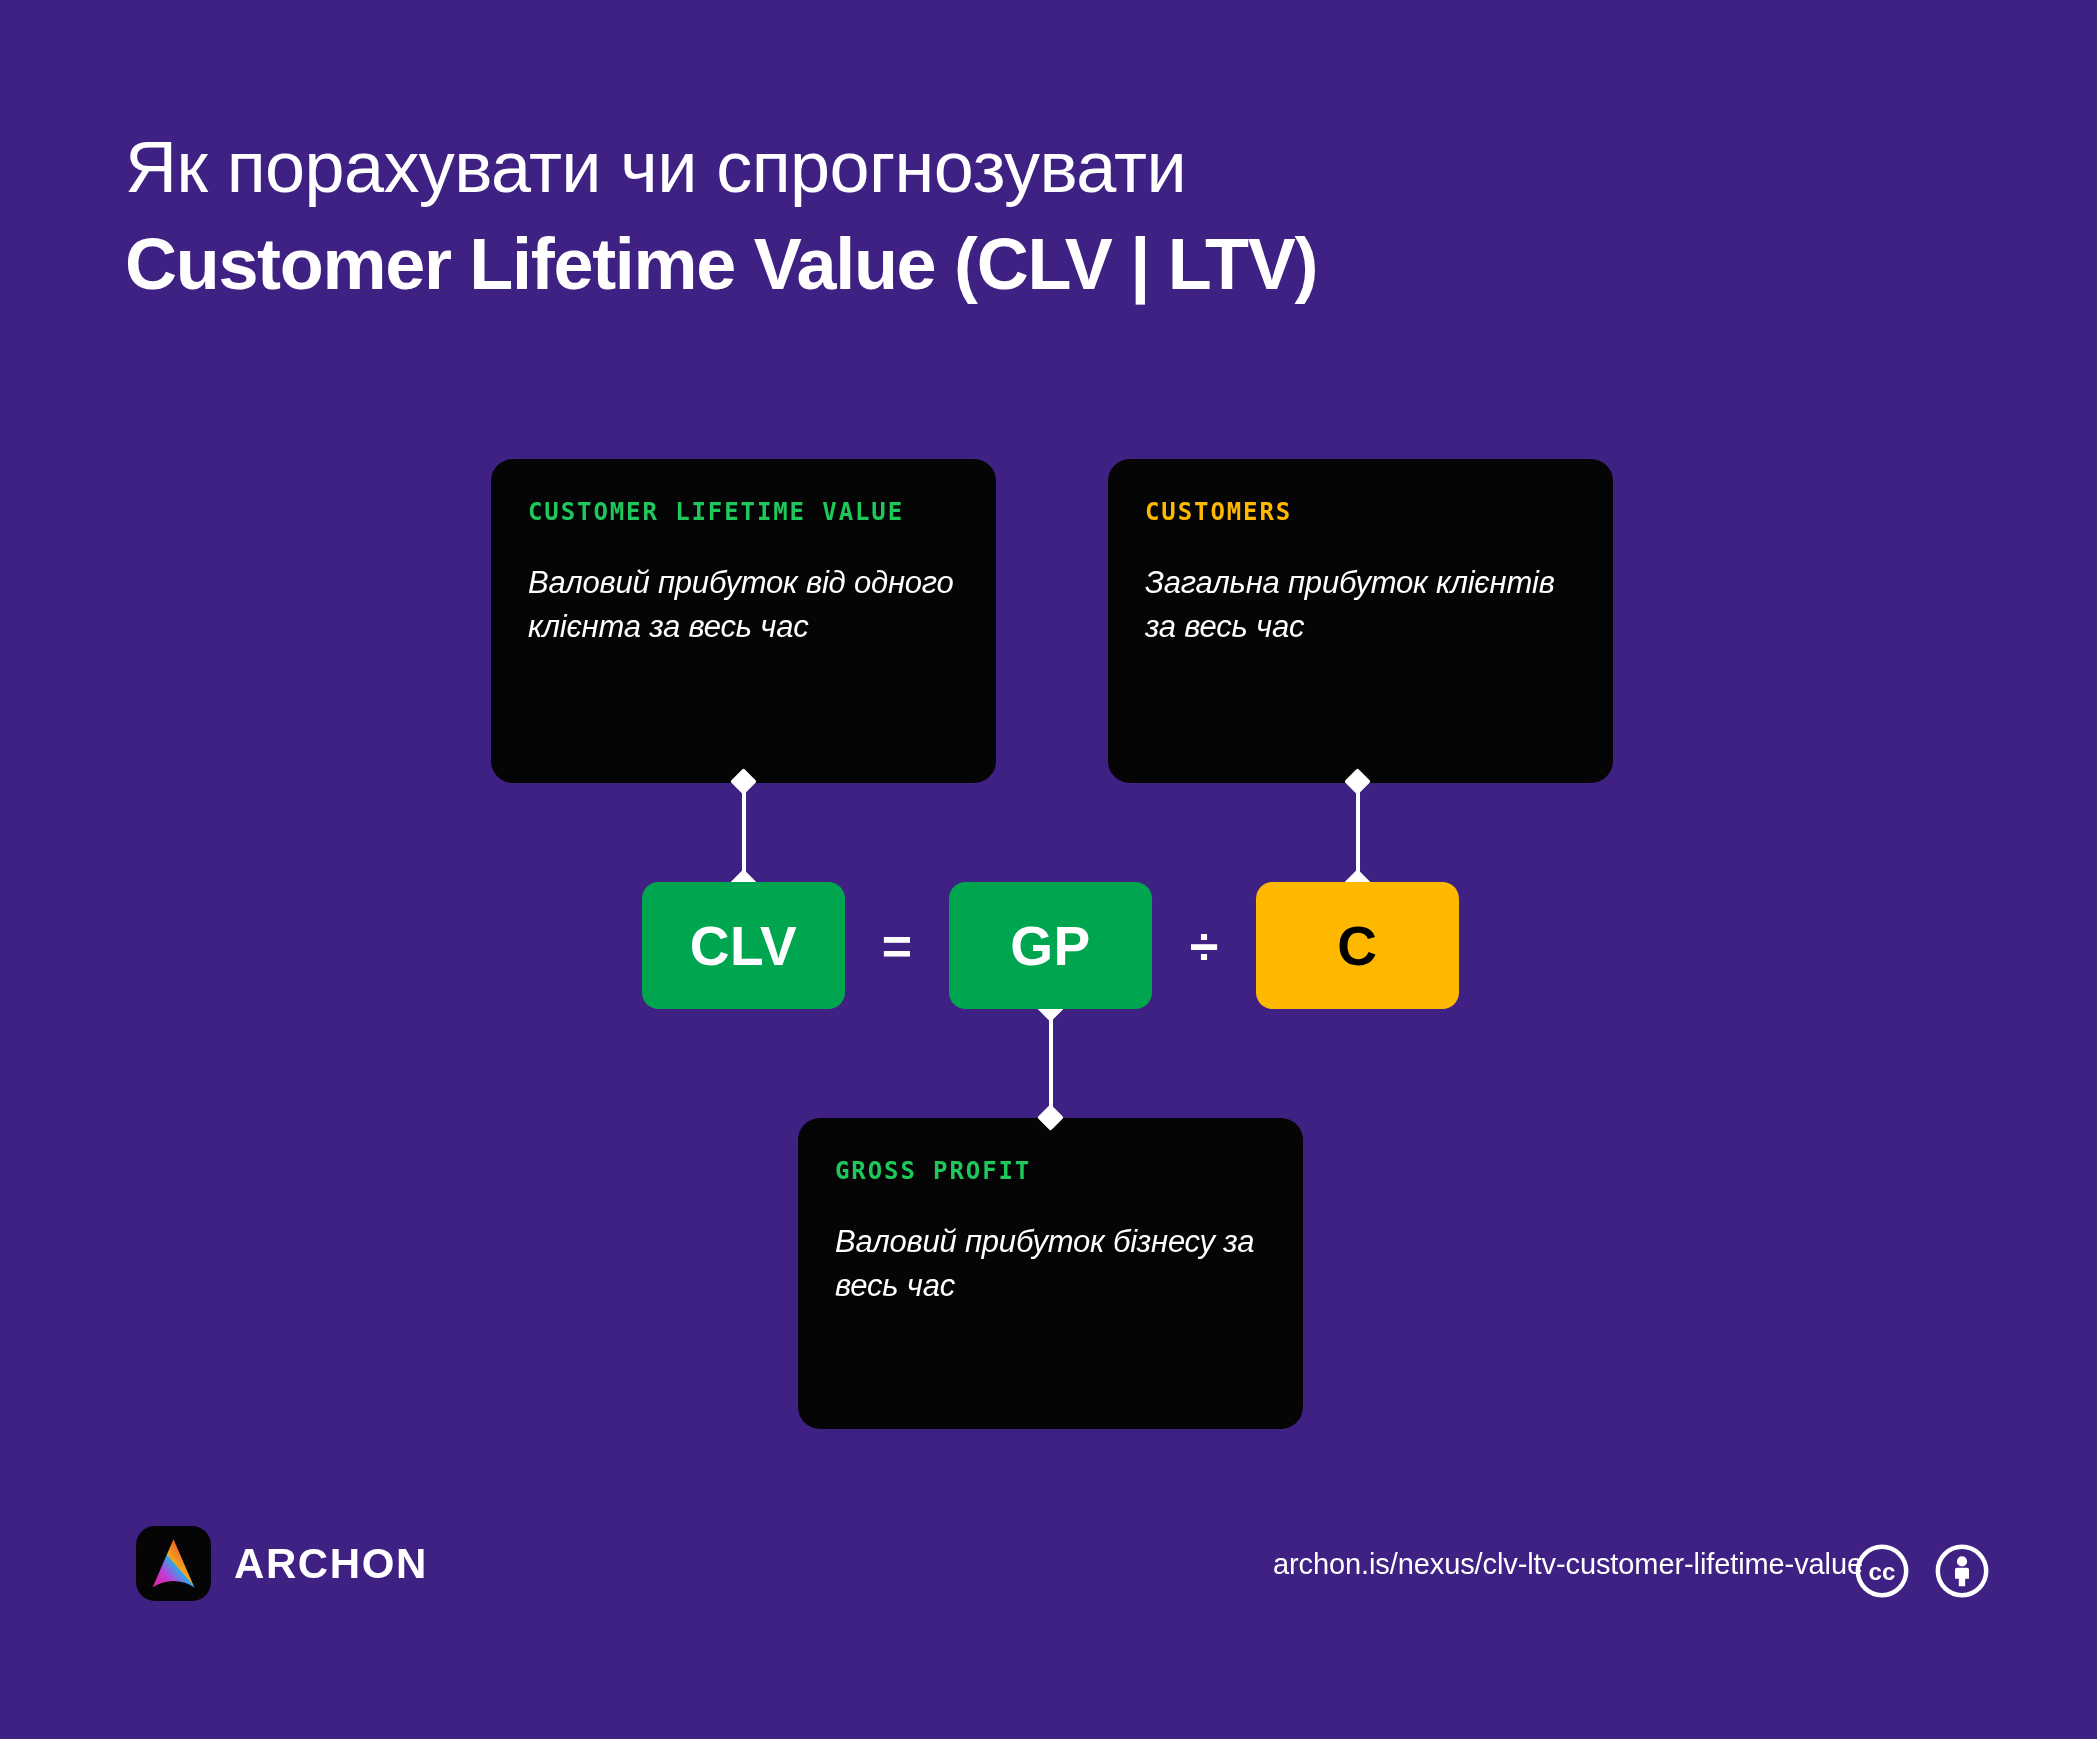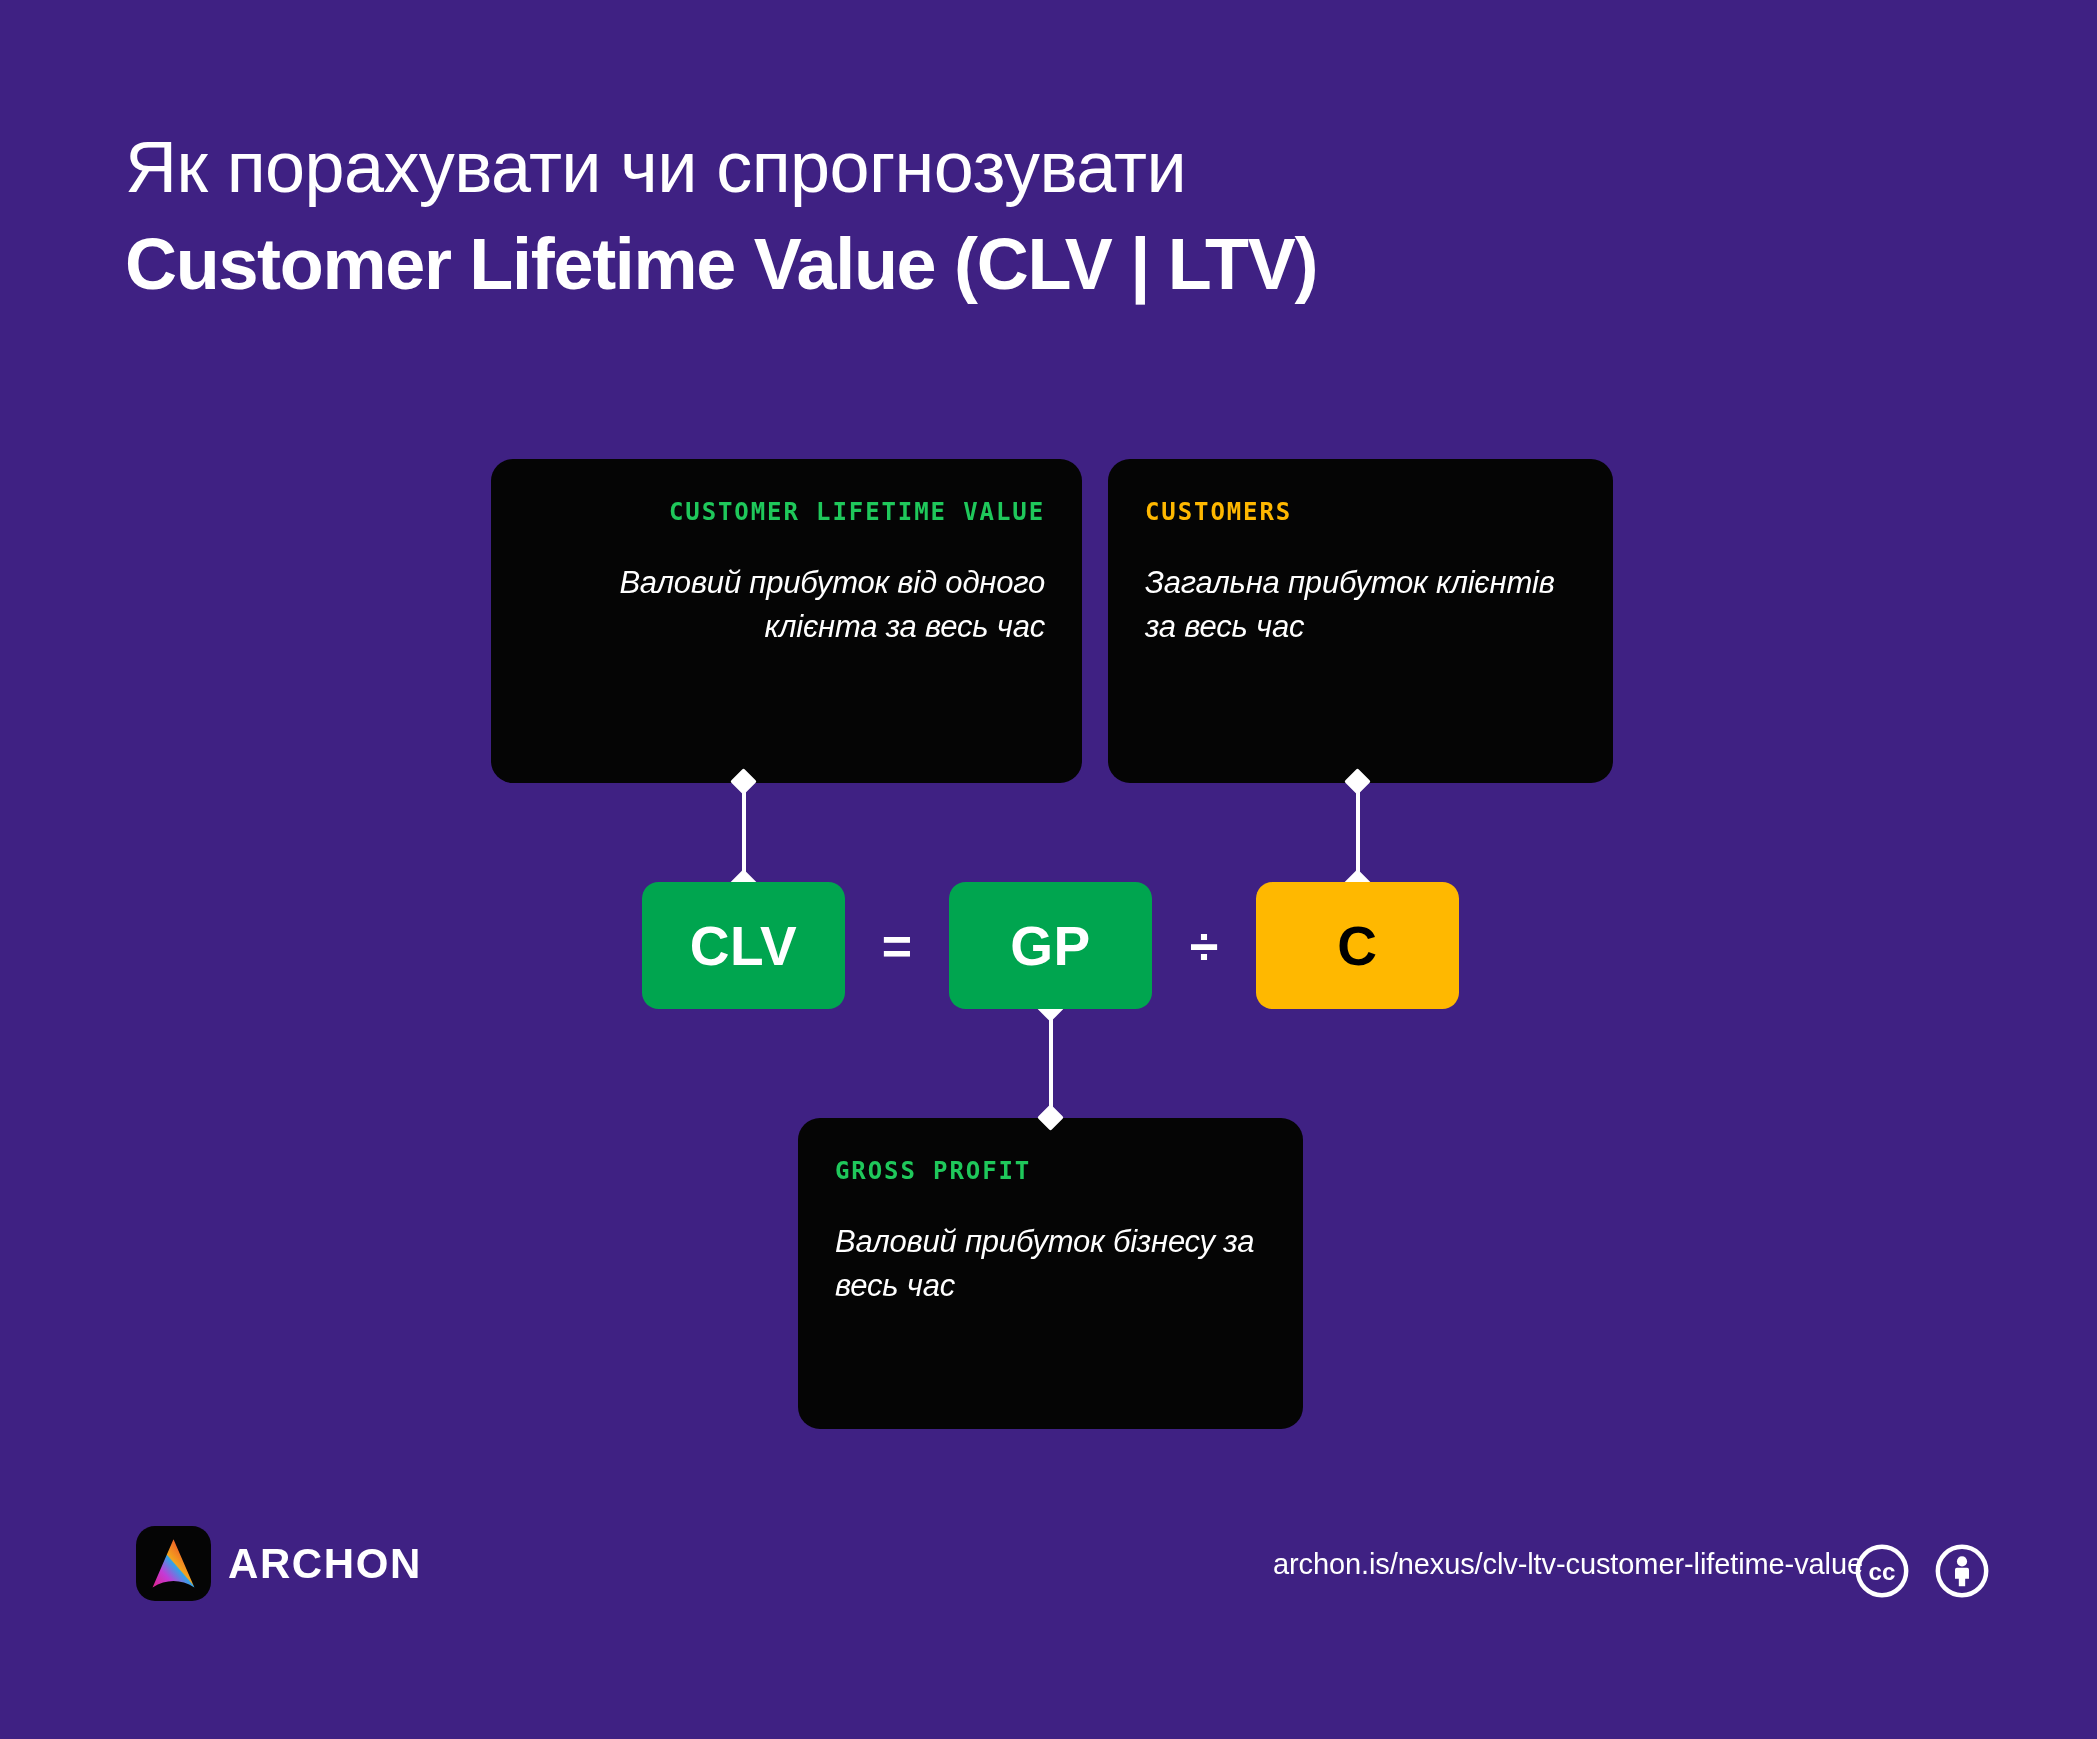--- a/index.html
+++ b/index.html
@@ -68,21 +68,21 @@
   .card-label.amber { color: #FFB800; }
   .card-body {
     color: #FFFFFF;
     font-size: 31px;
     font-weight: 400;
     line-height: 1.42;
     letter-spacing: -0.2px;
     font-style: italic;
   }
 
-  #card-clv      { left: 491px;  top: 459px;  width: 591px;  height: 324px; text-align: right; }
+  #card-clv      { left: 491px;  top: 459px;  width: 505px;  height: 324px; }
   #card-customers{ left: 1108px; top: 459px;  width: 505px;  height: 324px; }
   #card-gp       { left: 798px; top: 1118px; width: 505px;  height: 311px; }
 
   
   .chip {
     position: absolute;
     border-radius: 16.6px;
     display: flex;
     align-items: center;
     justify-content: center;
@@ -148,21 +148,21 @@
     top: 1526px;
     width: 2097px;
     height: 90px;
   }
   .brand {
     position: absolute;
     left: 136px;
     top: 0;
     display: flex;
     align-items: center;
-    gap: 17px;
+    gap: 23px;
   }
   .brand-mark {
     width: 75px;
     height: 75px;
     background: #050505;
     border-radius: 19px;
     display: flex;
     align-items: center;
     justify-content: center;
   }

